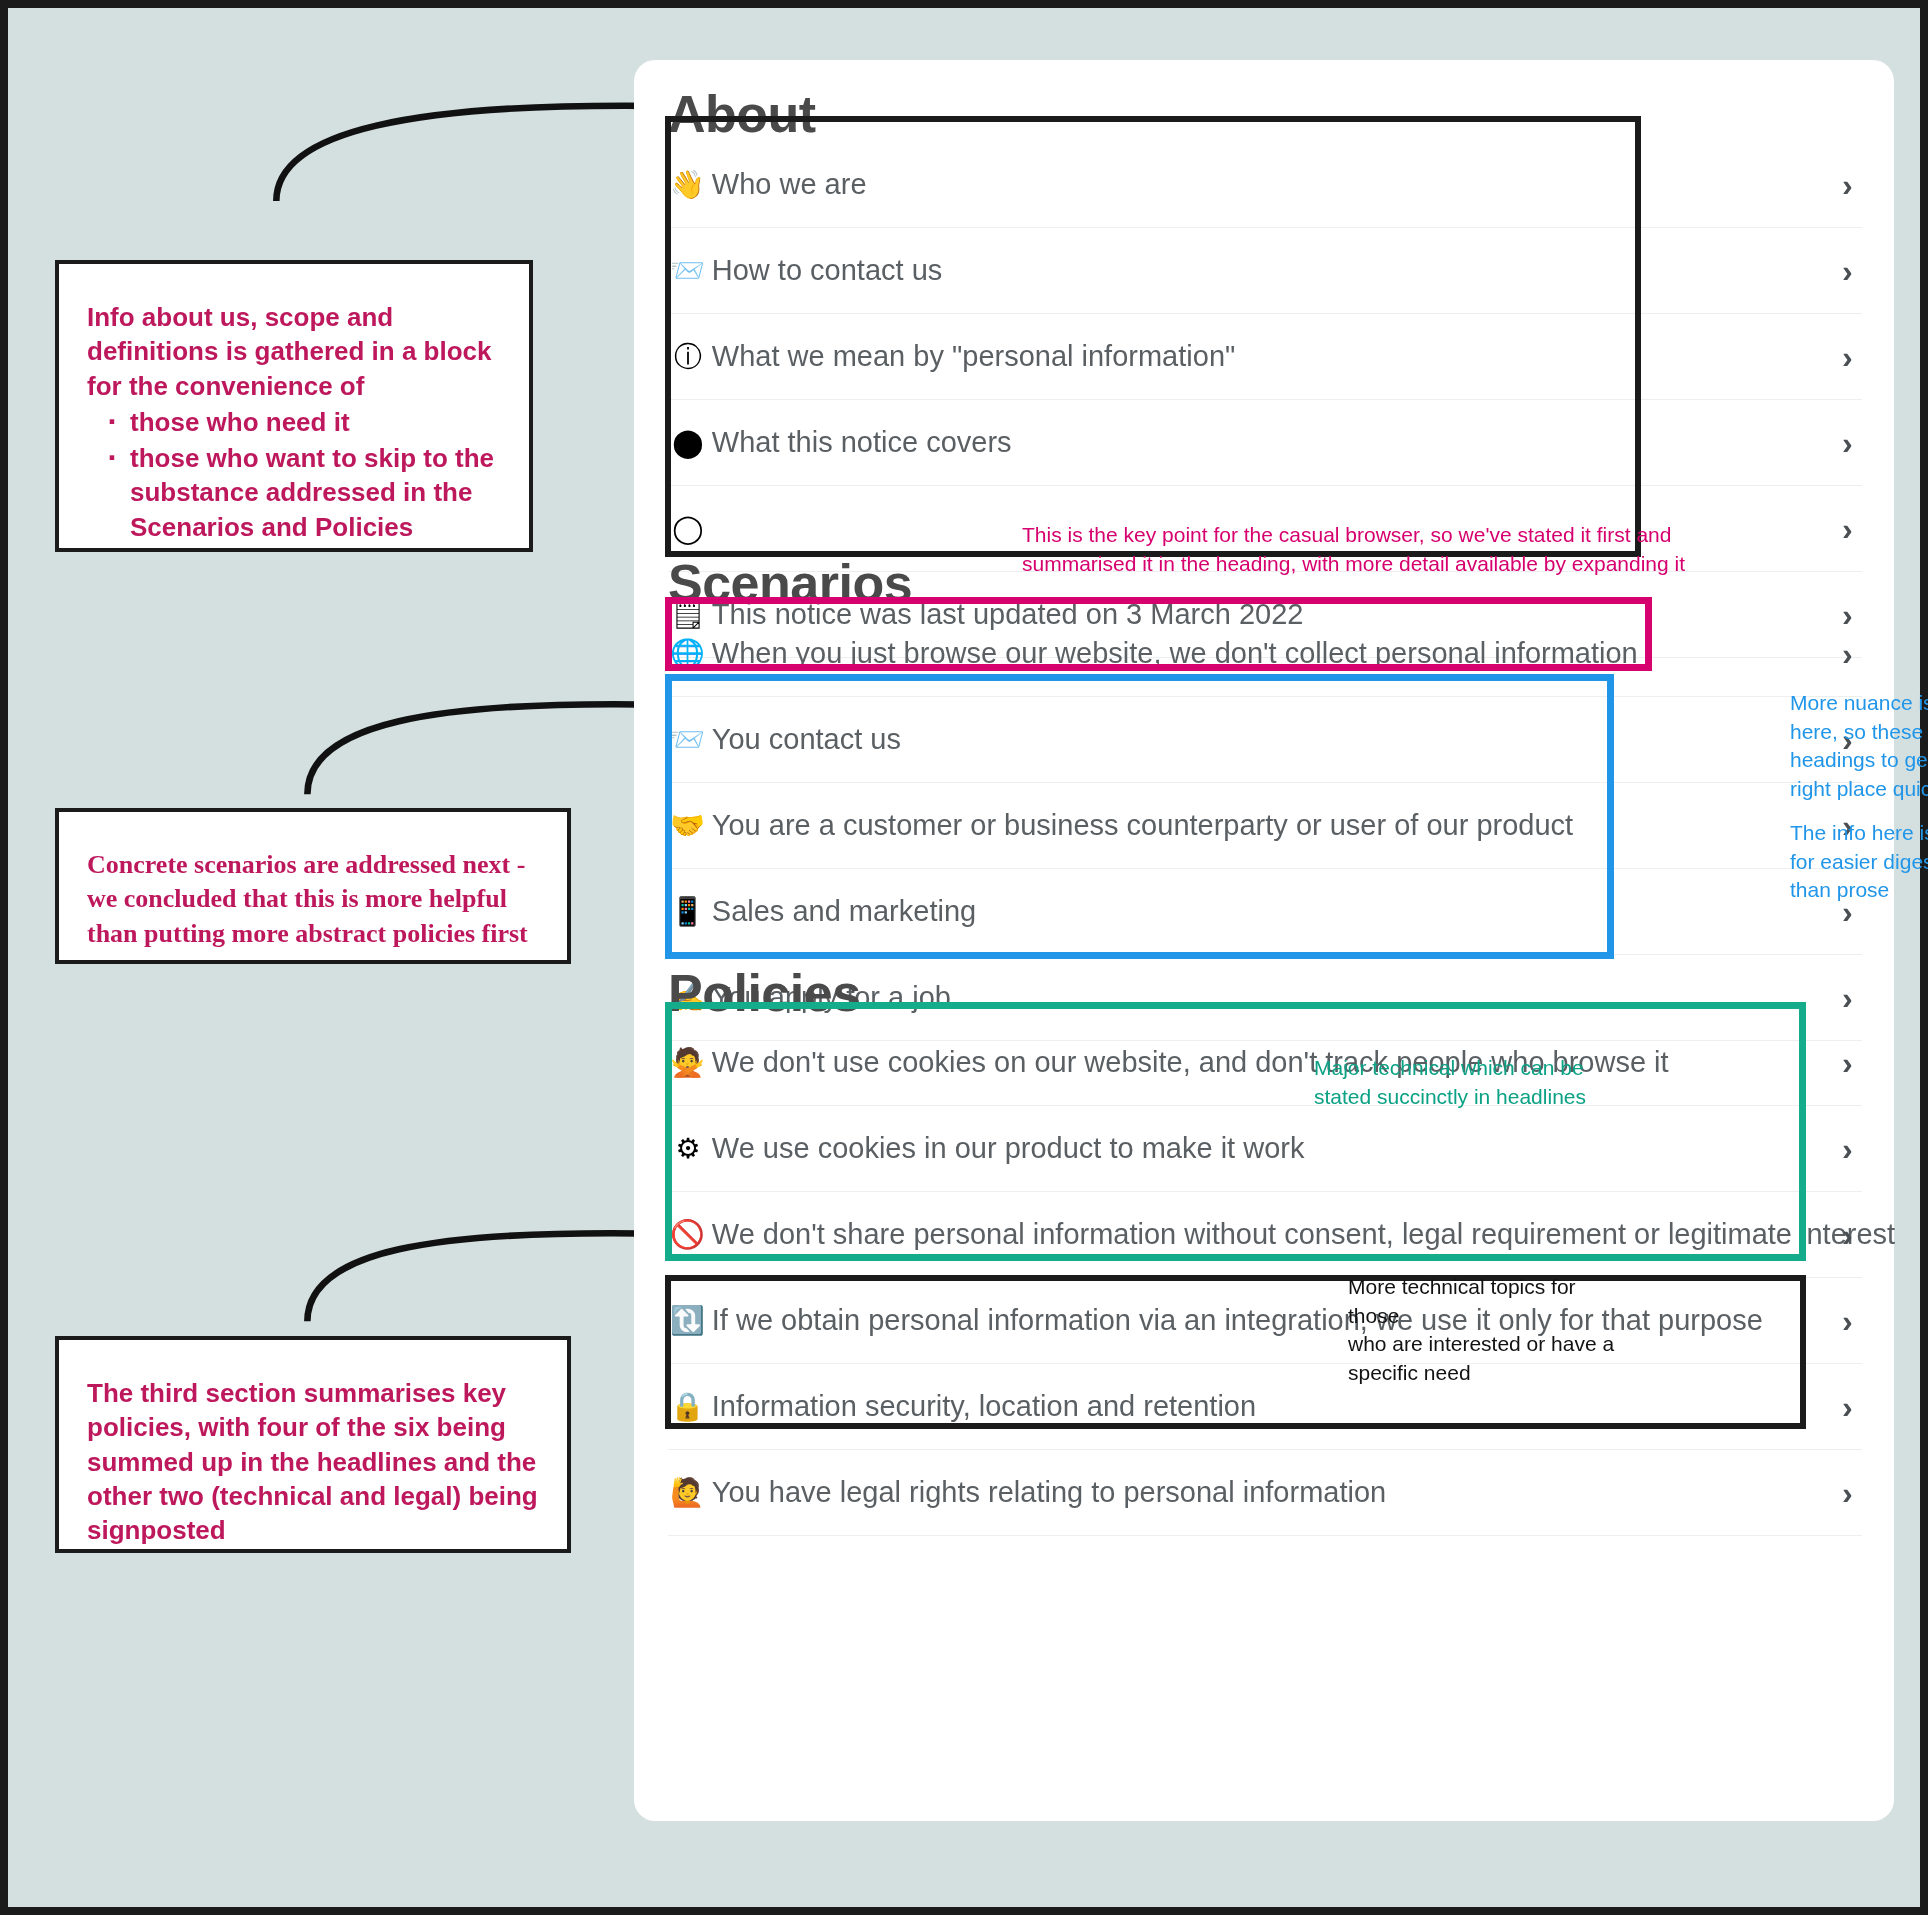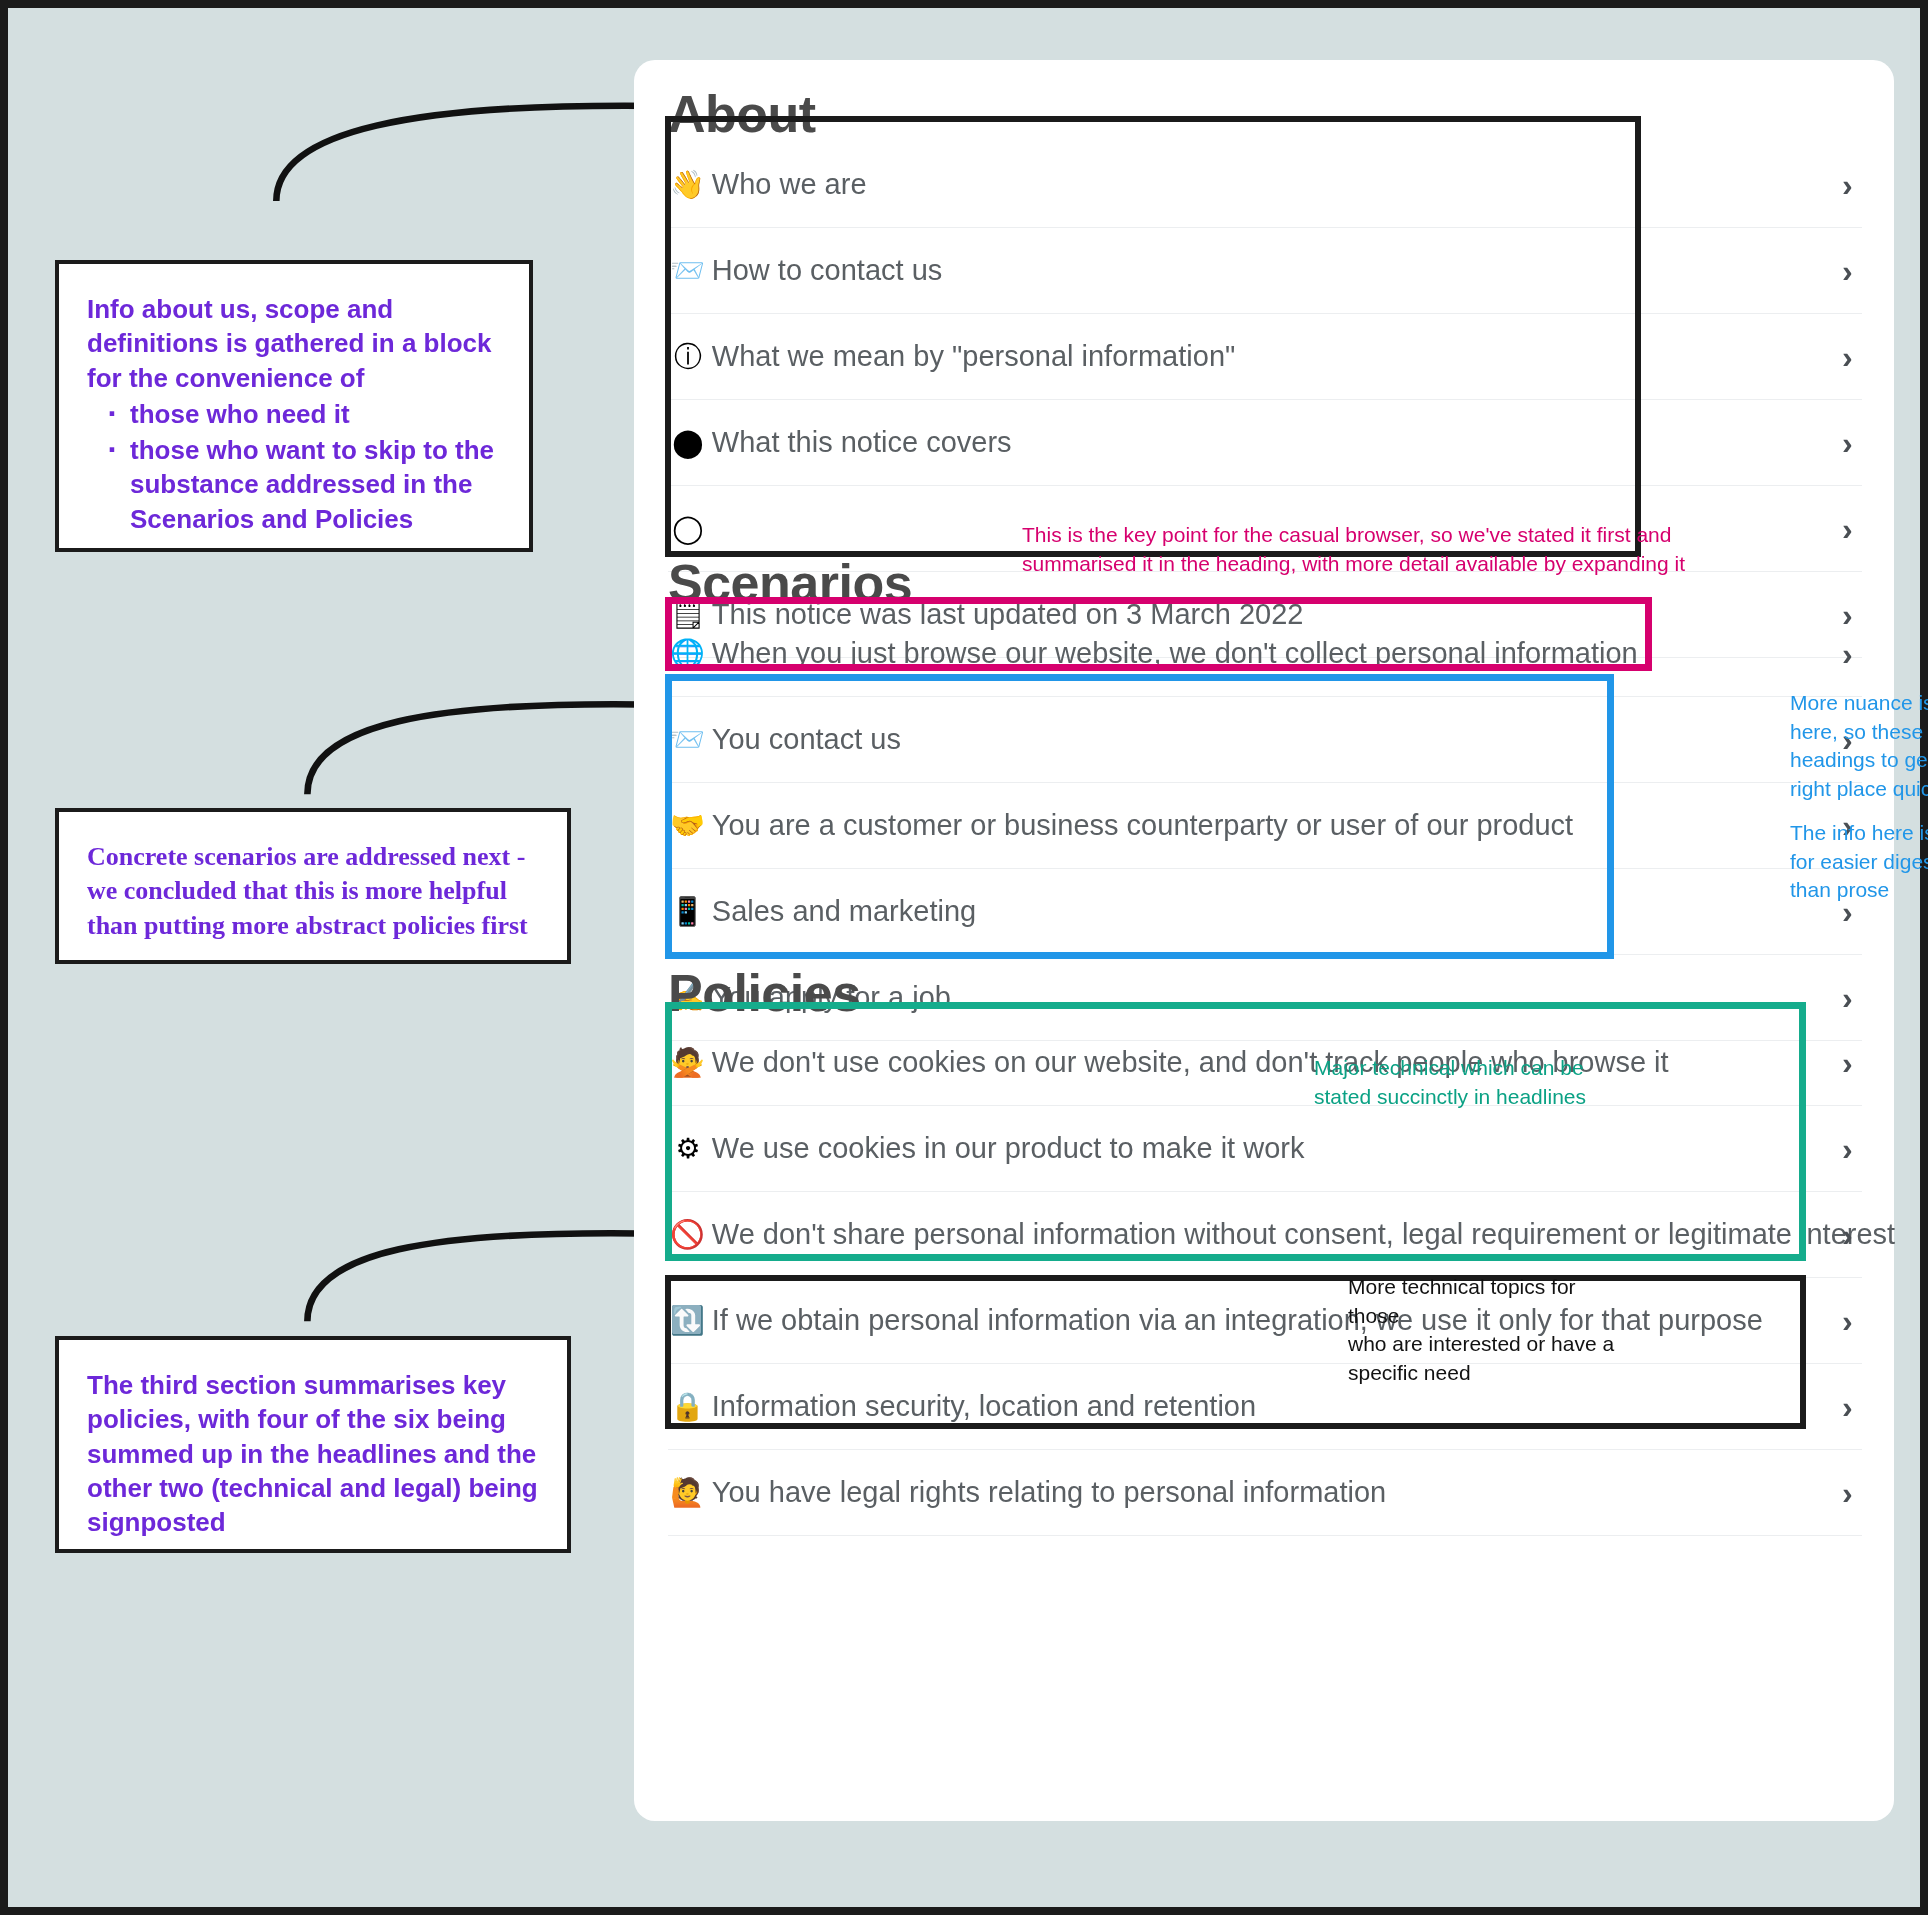--- a/index.html
+++ b/index.html
@@ -77,24 +77,24 @@
   .hl-pink{border:7.5px solid #d6006e;}
   .hl-blue{border:7.5px solid #2196e8;}
   .hl-green{border:7.5px solid #15ac8c;}
 
   
   .note{
     position:absolute;
     background:#ffffff;
     border:4.7px solid #1b1b1b;
     box-sizing:border-box;
-    padding:28px 28px;
+    padding:36px 28px;
     font-size:26px;
     font-weight:bold;
-    color:#6d28d9;
+    color:#be185d;
     line-height:1.32;
   }
   .note ul{
     margin:1.9px 0 0 0;
     padding-left:43px;
     list-style:none;
   }
   .note li{
     position:relative;
     margin-top:1.9px;

